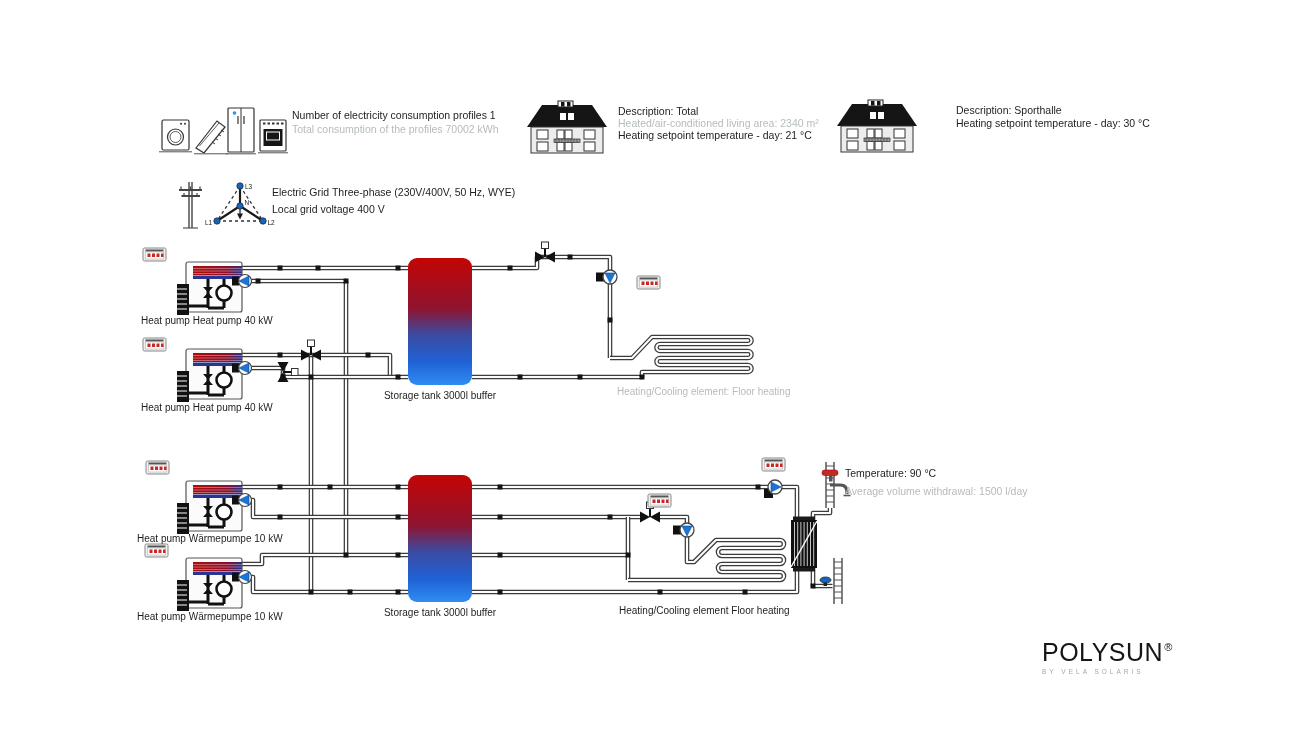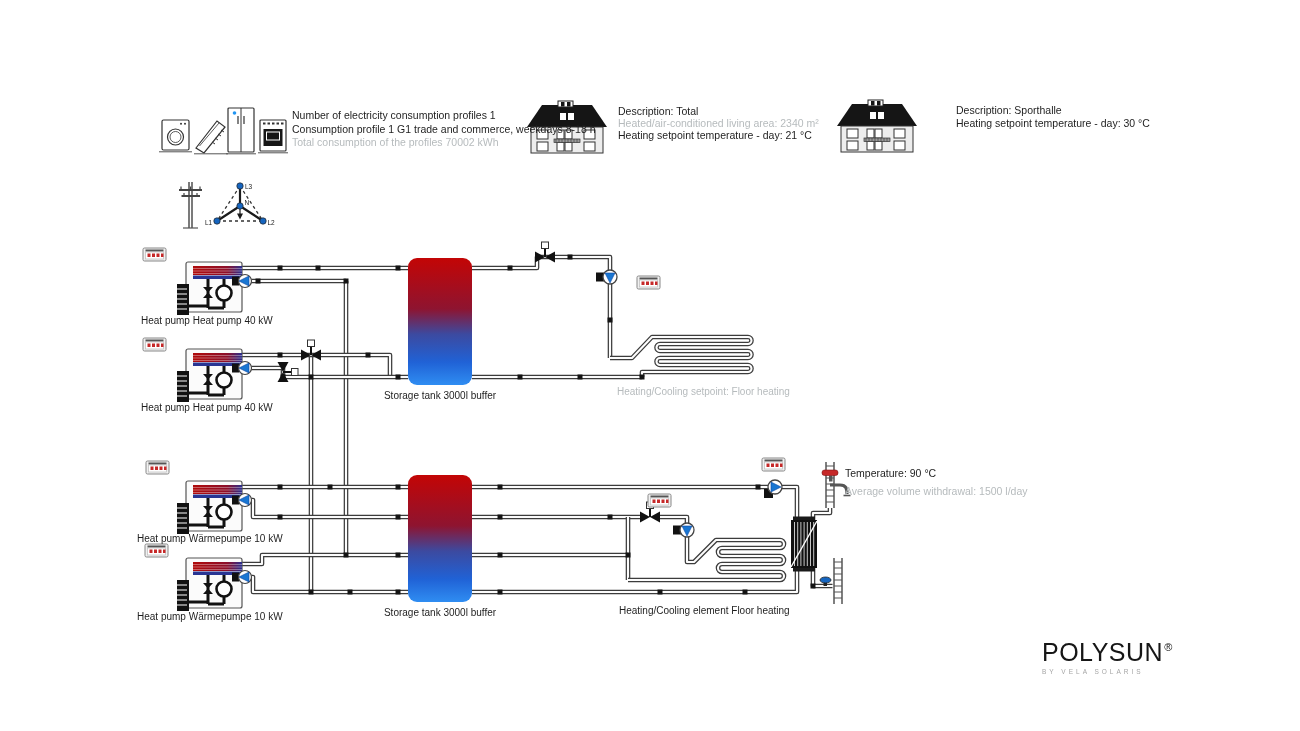--- a/index.html
+++ b/index.html
@@ -304,50 +304,51 @@
   <use href="#ctrl" x="143" y="338"></use>
   <use href="#ctrl" x="146" y="461"></use>
   <use href="#ctrl" x="145" y="544"></use>
   <use href="#ctrl" x="637" y="276"></use>
   <use href="#ctrl" x="648" y="494"></use>
   <use href="#ctrl" x="762" y="458"></use>
 </svg>
 
 <div class="txt" style="left:292px;top:109px;line-height:13.5px">
   <div>Number of electricity consumption profiles 1</div>
-  <div>Consumption profile 1 G1 trade and commerce, weekdays 8-18 h</div>
   <div class="muted">Total consumption of the profiles 70002 kWh</div>
 </div>
 
 <div class="txt lh12" style="left:618px;top:105px">
   <div>Description: Total</div>
   <div class="muted">Heated/air-conditioned living area: 2340 m²</div>
   <div>Heating setpoint temperature - day: 21 °C</div>
 </div>
 
 <div class="txt" style="left:956px;top:104px">
   <div>Description: Sporthalle</div>
   <div>Heating setpoint temperature - day: 30 °C</div>
 </div>
 
 <div class="txt lh17" style="left:272px;top:184px">
+  <div>Electric Grid Three-phase (230V/400V, 50 Hz, WYE)</div>
+  <div>Local grid voltage 400 V</div>
 </div>
 
 <div class="txt lh18" style="left:845px;top:464px">
   <div>Temperature: 90 °C</div>
   <div class="muted">Average volume withdrawal: 1500 l/day</div>
 </div>
 
 <div class="lbl" style="left:141px;top:315px">Heat pump Heat pump 40 kW</div>
 <div class="lbl" style="left:141px;top:402px">Heat pump Heat pump 40 kW</div>
 <div class="lbl" style="left:137px;top:533px">Heat pump Wärmepumpe 10 kW</div>
 <div class="lbl" style="left:137px;top:611px">Heat pump Wärmepumpe 10 kW</div>
 <div class="lbl center" style="left:440px;top:390px">Storage tank 3000l buffer</div>
 <div class="lbl center" style="left:440px;top:607px">Storage tank 3000l buffer</div>
-<div class="lbl muted" style="left:617px;top:386px">Heating/Cooling setpoint: Floor heating</div>
+<div class="lbl muted" style="left:617px;top:386px">Heating/Cooling element: Floor heating</div>
 <div class="lbl" style="left:619px;top:605px">Heating/Cooling element Floor heating</div>
 
 <div class="logo">
   <div class="brand"><span>POLYSUN</span><span class="reg">®</span></div>
   <div class="tag">BY VELA SOLARIS</div>
 </div>
 
 </div>
 
 </body></html>

